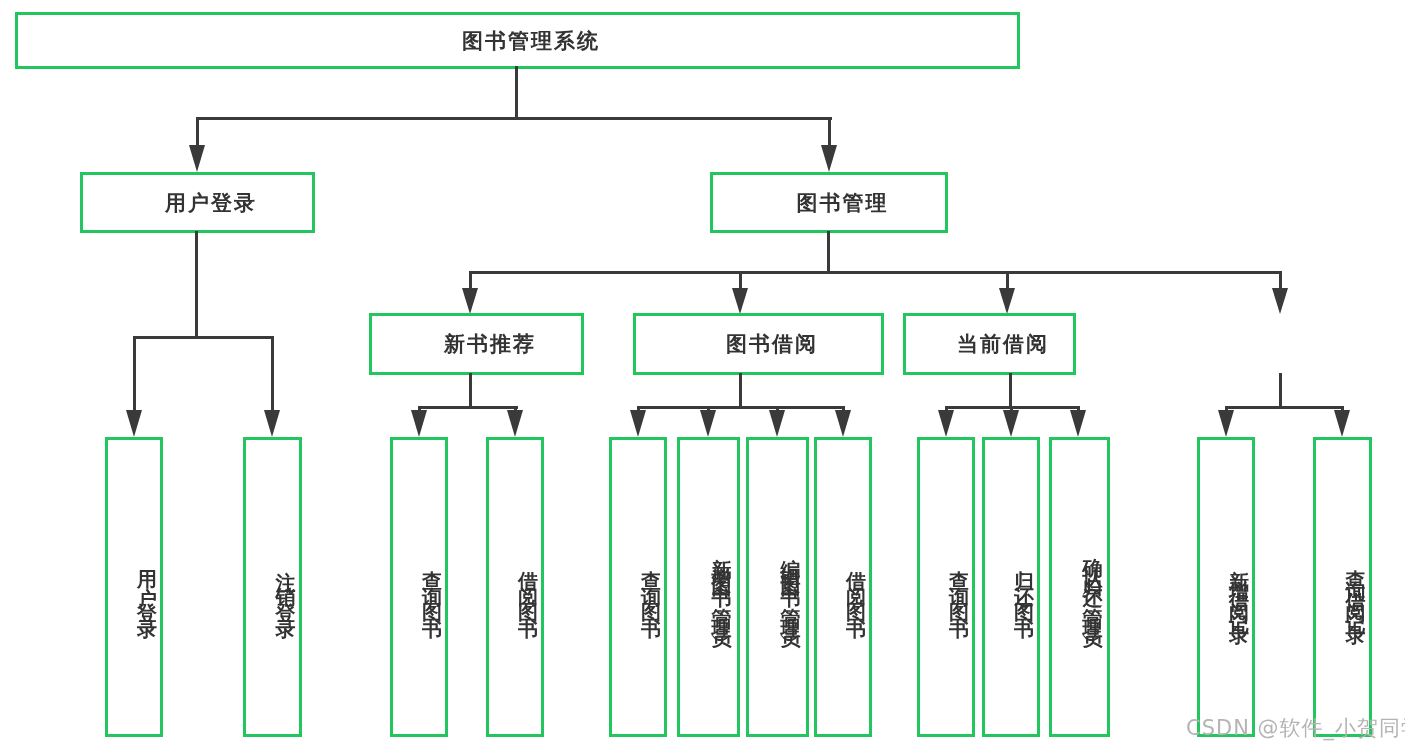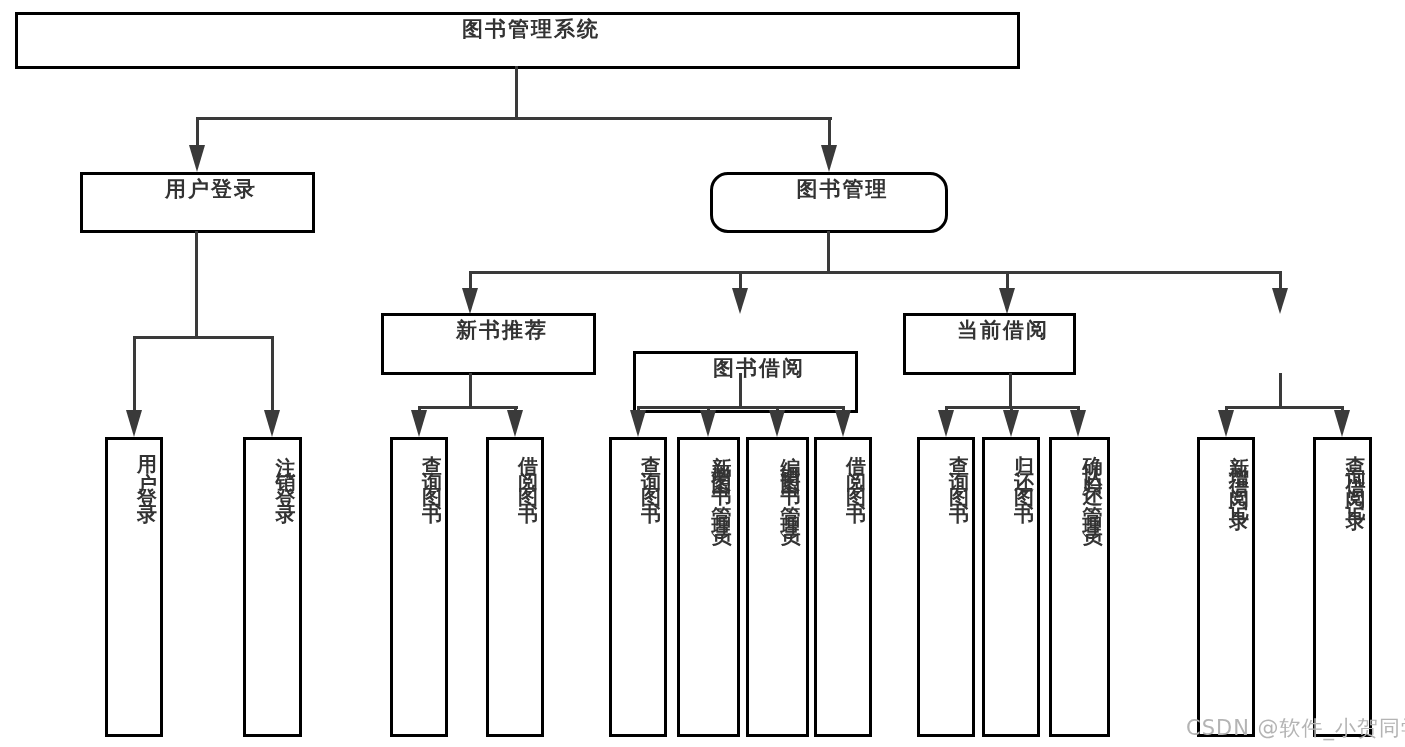--- a/index.html
+++ b/index.html
@@ -1,22 +1,22 @@
 <!DOCTYPE html>
 <html><head>
 <meta charset="utf-8">
 <style>
   html,body{margin:0;padding:0;background:#ffffff;}
   .canvas{
     position:relative;width:1405px;height:747px;background:#ffffff;overflow:hidden;
     font-family:"DejaVu Sans", sans-serif;
   }
   .box{
-    position:absolute;background:#ffffff;border:3px solid #000000;
-    box-sizing:border-box;display:flex;align-items:flex-start;justify-content:center;padding-left:27px;
+    position:absolute;background:#ffffff;border:3px solid #22c55e;
+    box-sizing:border-box;display:flex;align-items:center;justify-content:center;padding-left:27px;
   }
   .hlabel{
     font-size:21px;color:#333333;letter-spacing:2px;font-weight:600;white-space:nowrap;
   }
   .leaf span{
     writing-mode:vertical-rl;text-orientation:mixed;
     font-size:20px;color:#333333;font-weight:600;line-height:1;
   }
   .len4 span{letter-spacing:16px;}
   .len6 span{letter-spacing:11px;}
@@ -46,21 +46,21 @@
   <div class="vl" style="left:515px;top:66px;height:54px;"></div>
   <div class="hl" style="left:196px;top:117px;width:636px;"></div>
   <div class="vl" style="left:196px;top:117px;height:32px;"></div>
   <div class="ah" style="left:189px;top:145px;"></div>
   <div class="vl" style="left:828px;top:117px;height:32px;"></div>
   <div class="ah" style="left:821px;top:145px;"></div>
 
   <div class="box" style="left:80px;top:172px;width:235px;height:61px;">
     <span class="hlabel">用户登录</span>
   </div>
-  <div class="box" style="left:710px;top:172px;width:238px;height:61px;border-radius:18px;">
+  <div class="box" style="left:710px;top:172px;width:238px;height:61px;">
     <span class="hlabel">图书管理</span>
   </div>
 
   <div class="vl" style="left:195px;top:231px;height:108px;"></div>
   <div class="hl" style="left:133px;top:336px;width:141px;"></div>
   <div class="vl" style="left:133px;top:336px;height:78px;"></div>
   <div class="ah" style="left:126px;top:410px;"></div>
   <div class="vl" style="left:271px;top:336px;height:78px;"></div>
   <div class="ah" style="left:264px;top:410px;"></div>
 
@@ -68,24 +68,24 @@
   <div class="hl" style="left:469px;top:271px;width:813px;"></div>
   <div class="vl" style="left:469px;top:271px;height:20px;"></div>
   <div class="ah ah-s" style="left:462px;top:288px;"></div>
   <div class="vl" style="left:739px;top:271px;height:20px;"></div>
   <div class="ah ah-s" style="left:732px;top:288px;"></div>
   <div class="vl" style="left:1006px;top:271px;height:20px;"></div>
   <div class="ah ah-s" style="left:999px;top:288px;"></div>
   <div class="vl" style="left:1279px;top:271px;height:20px;"></div>
   <div class="ah ah-s" style="left:1272px;top:288px;"></div>
 
-  <div class="box" style="left:381px;top:313px;width:215px;height:62px;font-family:Liberation Mono, monospace;">
+  <div class="box" style="left:369px;top:313px;width:215px;height:62px;font-family:Liberation Mono, monospace;">
     <span class="hlabel">新书推荐</span>
   </div>
-  <div class="box" style="left:633px;top:313px;width:225px;height:62px;margin-top:38px;">
+  <div class="box" style="left:633px;top:313px;width:251px;height:62px;">
     <span class="hlabel">图书借阅</span>
   </div>
   <div class="box" style="left:903px;top:313px;width:173px;height:62px;">
     <span class="hlabel">当前借阅</span>
   </div>
 
   <div class="vl" style="left:469px;top:373px;height:36px;"></div>
   <div class="hl" style="left:418px;top:406px;width:100px;"></div>
   <div class="vl" style="left:418px;top:406px;height:8px;"></div>
   <div class="ah" style="left:411px;top:410px;"></div>

